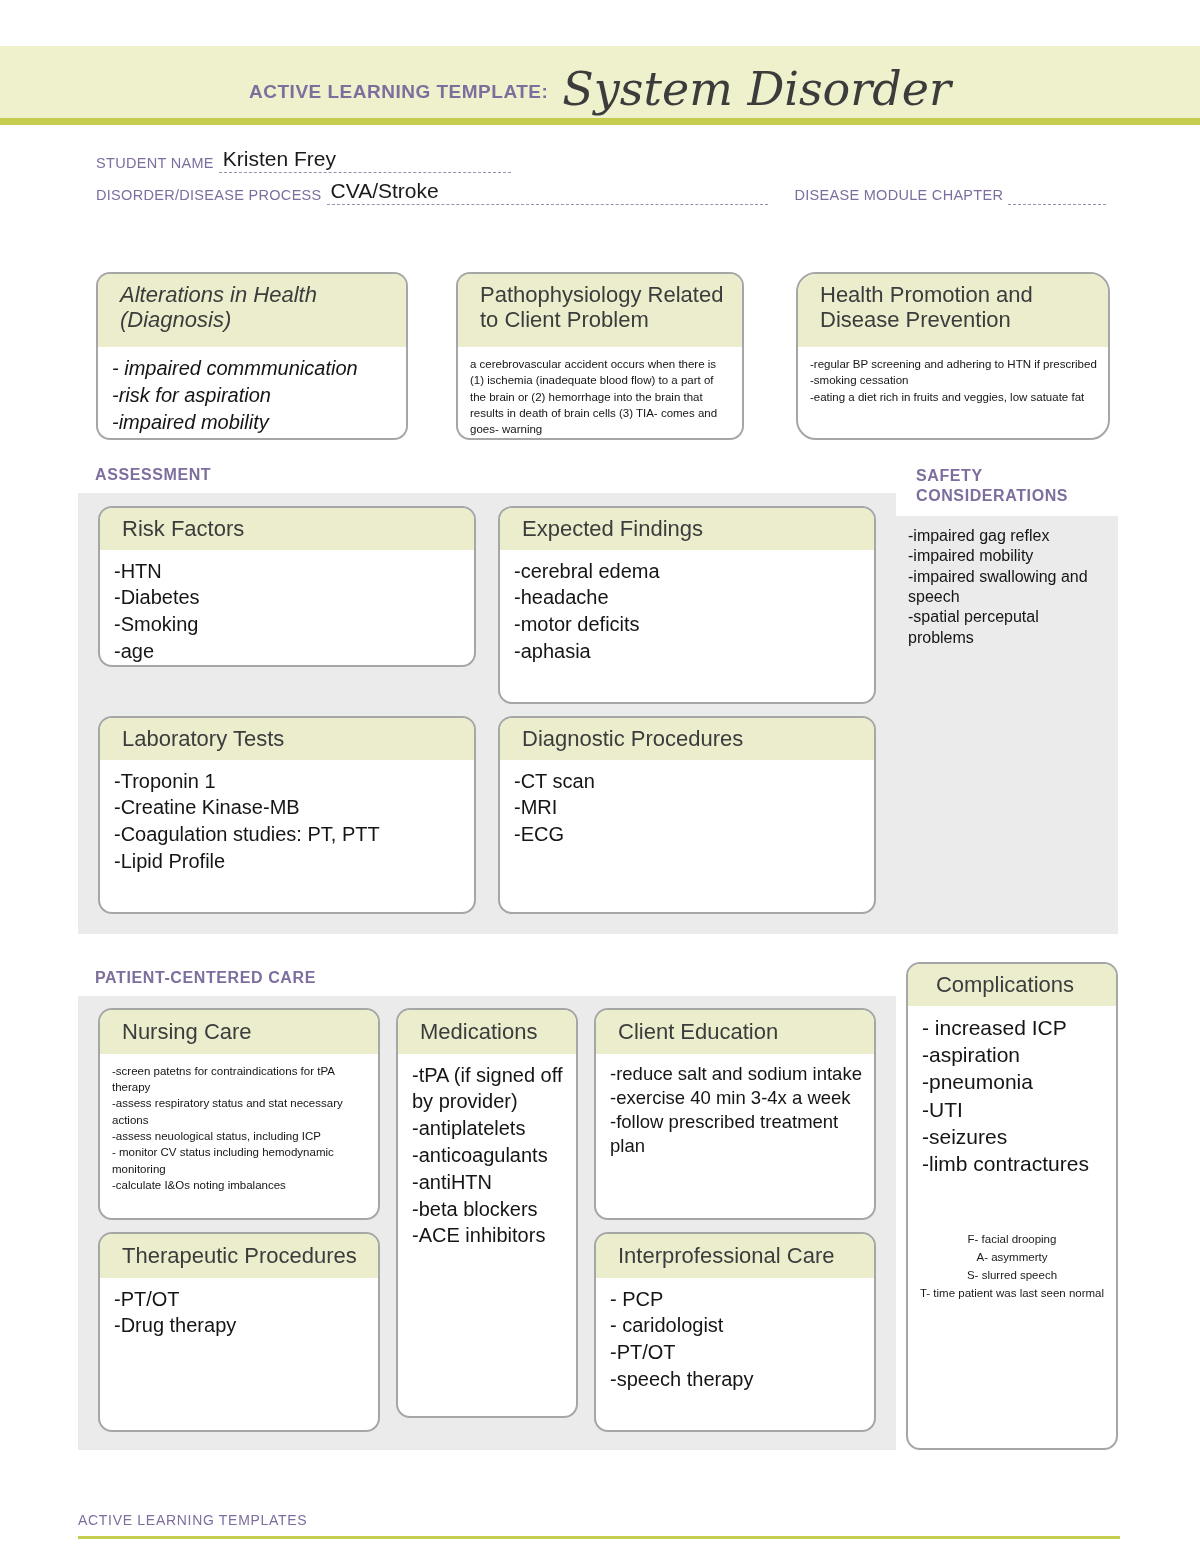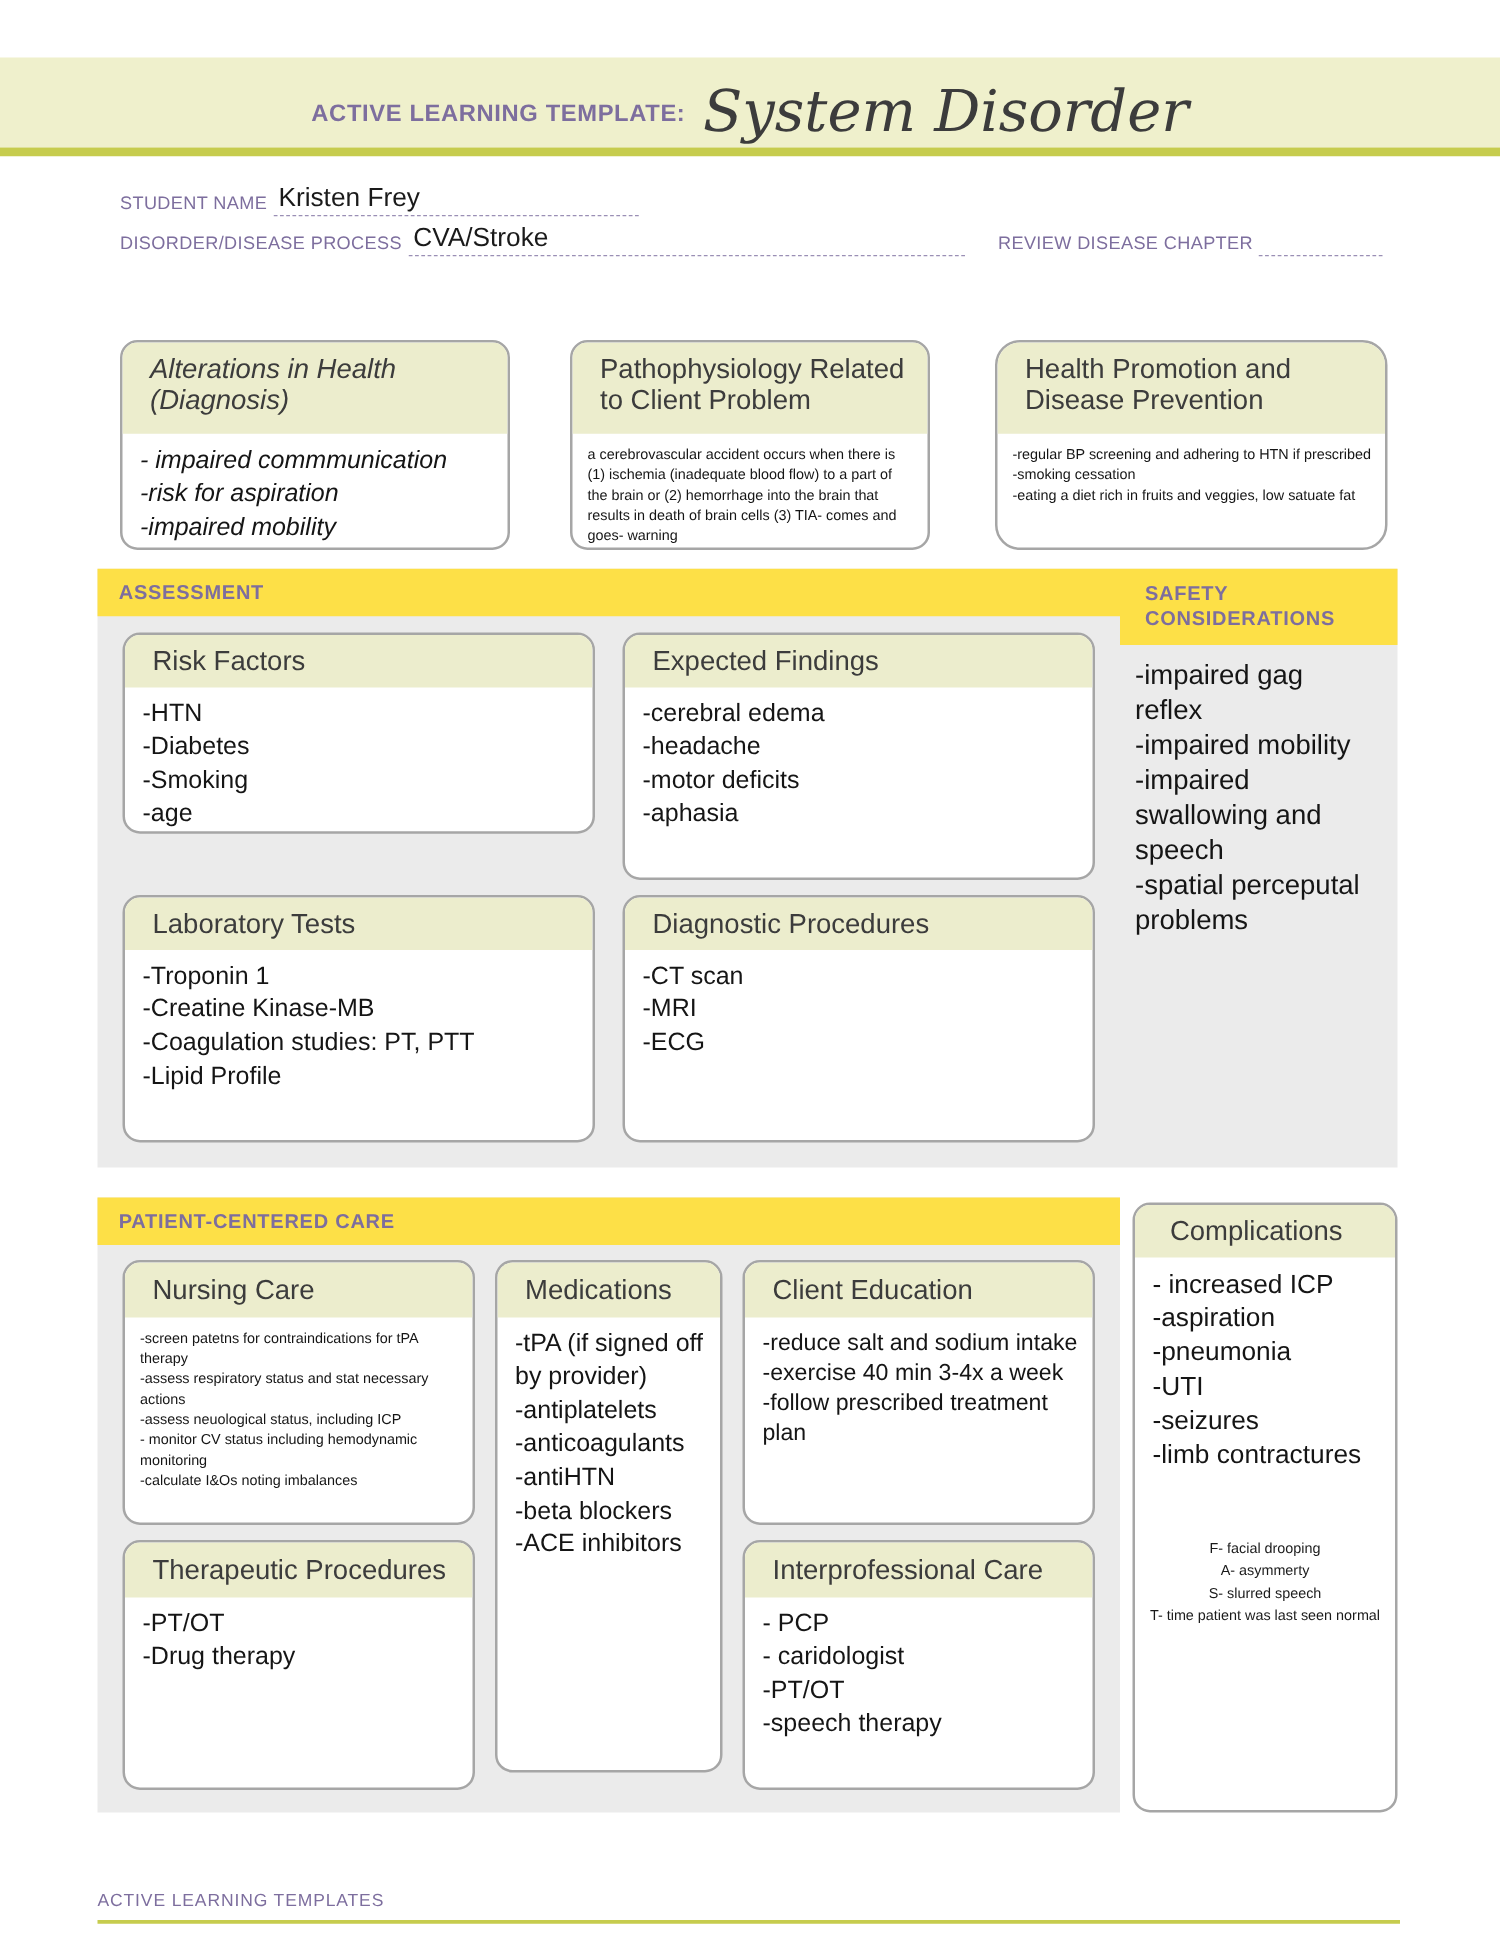--- a/index.html
+++ b/index.html
@@ -92,34 +92,34 @@
     min-height:56px;
   }
 
   
   .panel{
     position:absolute;background:#ebebeb;box-sizing:border-box;
   }
   #panel-assessment{left:78px;top:455px;width:818px;height:479px;}
   #panel-care{left:78px;top:958px;width:818px;height:492px;}
   .panel-hd{
-    background:#fde047;padding:11px 0 9px 17px;
+    background:#ffffff;padding:11px 0 9px 17px;
     font-size:16px;font-weight:bold;letter-spacing:0.6px;color:#7d6e9e;
   }
 
   
   #panel-safety{
     position:absolute;left:896px;top:455px;width:222px;height:479px;
     background:#ebebeb;box-sizing:border-box;
   }
   #panel-safety .panel-hd{
     padding:11px 0 9px 20px;line-height:1.28;
   }
   .safety-body{
-    padding:10px 26px 0 12px;font-size:22px;line-height:1.27;color:#151515;
+    padding:10px 26px 0 12px;font-size:16px;line-height:1.27;color:#151515;
     white-space:pre-line;
   }
 
   
   #card-risk{left:98px;top:506px;width:378px;height:161px;}
   #card-findings{left:498px;top:506px;width:378px;height:198px;}
   #card-lab{left:98px;top:716px;width:378px;height:198px;}
   #card-diag{left:498px;top:716px;width:378px;height:198px;}
 
   
@@ -170,21 +170,21 @@
     <span class="meta-lbl">STUDENT NAME</span>
     <span class="fill w-name">
       <span class="hand">Kristen Frey</span>
     </span>
   </div>
   <div class="meta-row">
     <span class="meta-lbl">DISORDER/DISEASE PROCESS</span>
     <span class="fill w-disorder">
       <span class="hand">CVA/Stroke</span>
     </span>
-    <span class="meta-lbl right">REVIEW DISEASE CHAPTER</span>
+    <span class="meta-lbl right">DISEASE MODULE CHAPTER</span>
     <span class="fill w-chapter">
       <span class="hand"></span>
     </span>
   </div>
 </div>
 
 <div class="card" id="card-alterations">
   <div class="card-hd">Alterations in
 Health (Diagnosis)</div>
   <div class="card-bd">- impaired commmunication

